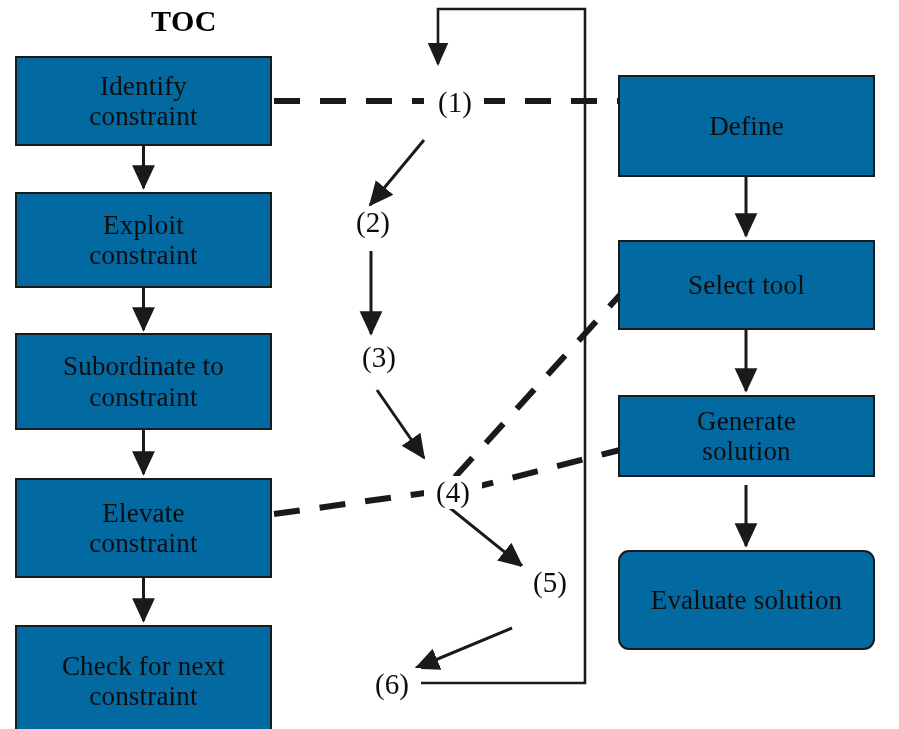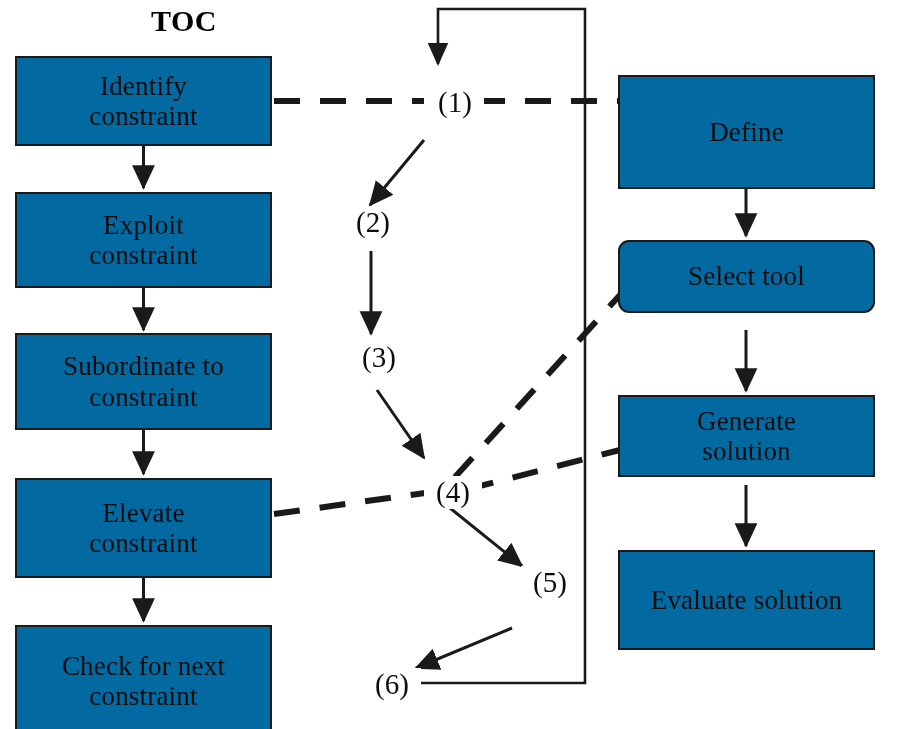--- a/index.html
+++ b/index.html
@@ -133,34 +133,34 @@
   <div class="node-box" style="left:15px; top:478px; width:257px; height:100px;">
     <span class="node-text">Elevate
 constraint</span>
   </div>
 
   <div class="node-box" style="left:15px; top:625px; width:257px; height:112px;">
     <span class="node-text">Check for next
 constraint</span>
   </div>
 
-  <div class="node-box" style="left:618px; top:75px; width:257px; height:114px;">
+  <div class="node-box" style="left:618px; top:75px; width:257px; height:102px;">
     <span class="node-text">Define</span>
   </div>
 
-  <div class="node-box" style="left:618px; top:240px; width:257px; height:73px;border-radius:11px;">
+  <div class="node-box" style="left:618px; top:240px; width:257px; height:90px;">
     <span class="node-text">Select tool</span>
   </div>
 
   <div class="node-box" style="left:618px; top:395px; width:257px; height:82px;">
     <span class="node-text">Generate
 solution</span>
   </div>
 
-  <div class="node-box" style="left:618px; top:550px; width:257px; height:100px;">
+  <div class="node-box" style="left:618px; top:550px; width:257px; height:100px;border-radius:11px;">
     <span class="node-text">Evaluate solution</span>
   </div>
 
   <div class="step-label" style="left:426px; top:86px; width:54px;">(1)</div>
 
   <div class="step-label" style="left:344px; top:206px; width:54px;">(2)</div>
 
   <div class="step-label" style="left:350px; top:341px; width:54px;">(3)</div>
 
   <div class="step-label" style="left:424px; top:476px; width:54px;">(4)</div>

